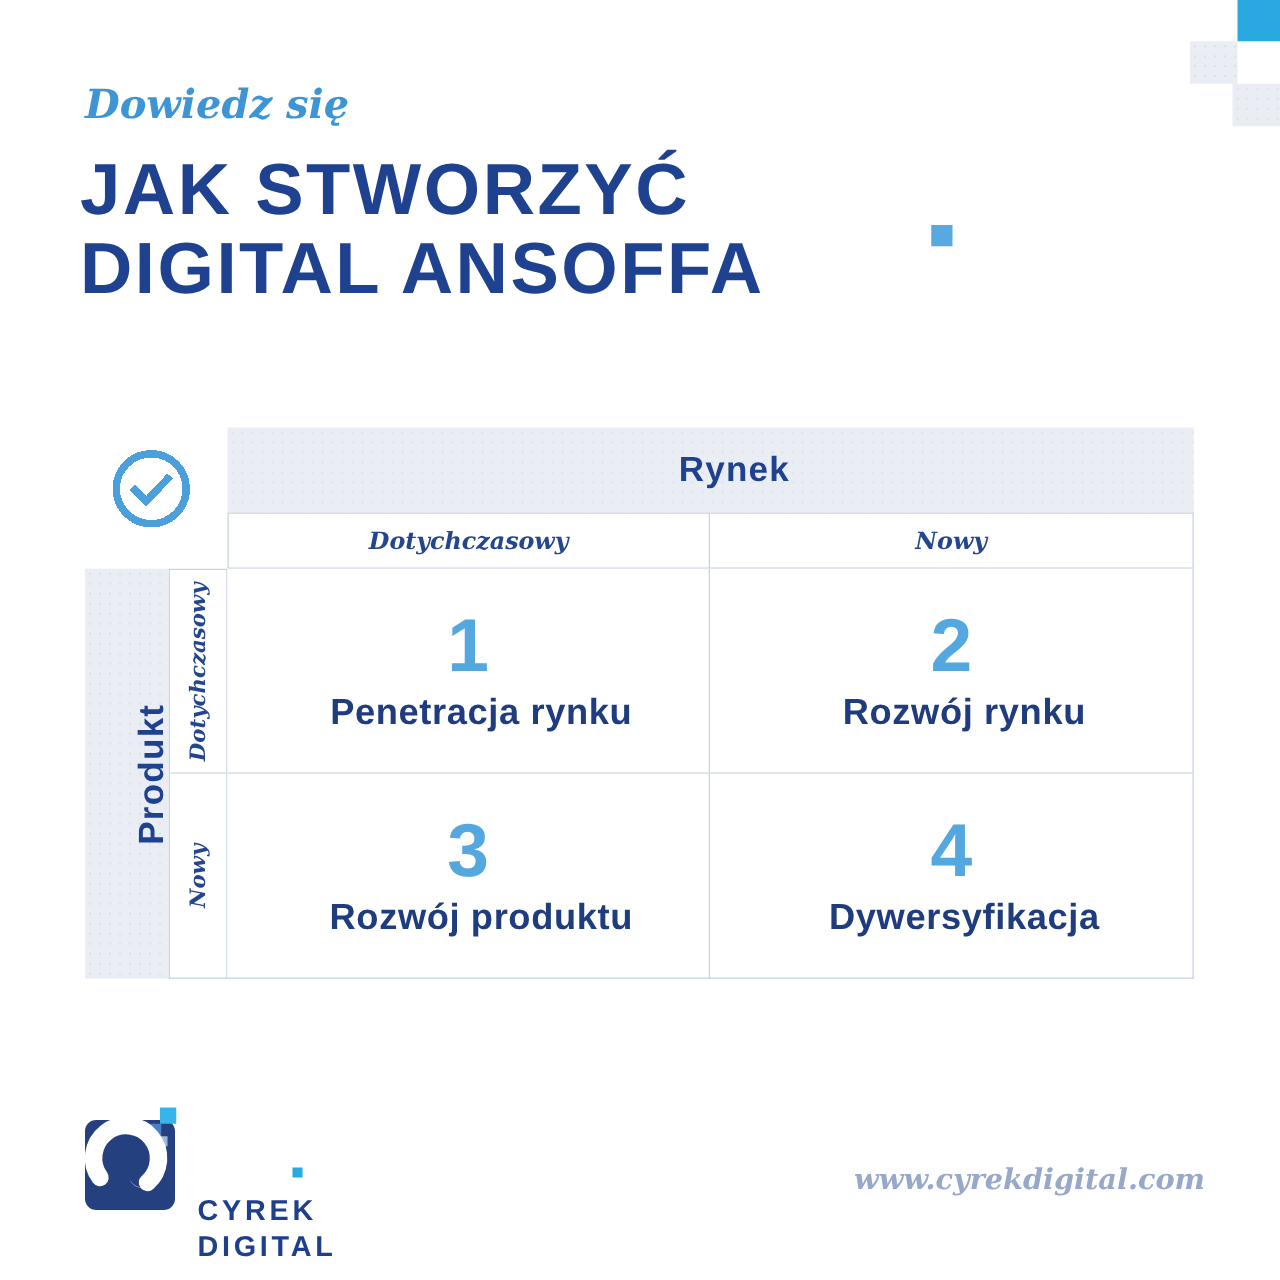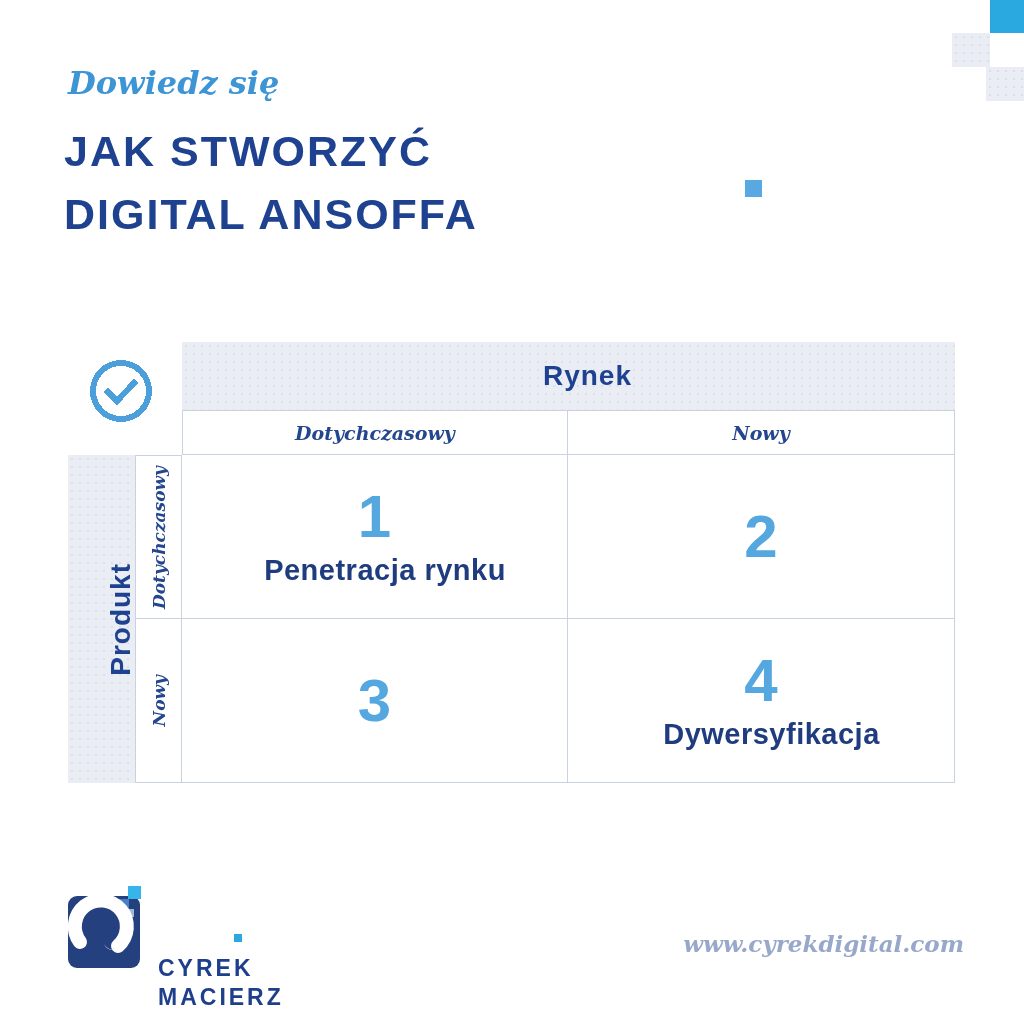--- a/index.html
+++ b/index.html
@@ -32,21 +32,21 @@
   .sq-g2{top:67px;right:0;width:34px;height:34px;}
 
   
   .eyebrow{
     position:absolute;left:68px;top:64px;
     font-family:"DejaVu Serif","Liberation Serif",serif;
     font-style:italic;font-weight:bold;font-size:32px;color:var(--serif-blue);
   }
   .title{
     position:absolute;left:64px;top:120px;
-    font-size:43px;line-height:63px;font-weight:800;
+    font-size:58px;line-height:63px;font-weight:800;
     letter-spacing:2px;color:var(--navy);
   }
   .title-pixel{
     position:absolute;left:745px;top:180px;width:17px;height:17px;
     background:#58A9E2;
   }
 
   
   .matrix{
     position:absolute;left:68px;top:342px;width:887px;height:441px;
@@ -156,41 +156,43 @@
     <div class="rowhead rh-2">
       <span class="vert">Nowy</span>
     </div>
 
     <div class="cell cell-1">
       <div class="num">1</div>
       <div class="lbl">Penetracja rynku</div>
     </div>
     <div class="cell cell-2">
       <div class="num">2</div>
+      <div class="lbl">Rozwój rynku</div>
     </div>
     <div class="cell cell-3">
       <div class="num">3</div>
+      <div class="lbl">Rozwój produktu</div>
     </div>
     <div class="cell cell-4">
       <div class="num">4</div>
       <div class="lbl">Dywersyfikacja</div>
     </div>
   </div>
 
   <svg class="check-icon" viewBox="0 0 66 66" shape-rendering="crispEdges">
     <circle cx="33" cy="33" r="28" fill="none" stroke="#4BA0DC" stroke-width="6"></circle>
     <polyline points="20,34 29,43 46,25" fill="none" stroke="#4BA0DC" stroke-width="6" stroke-linecap="square"></polyline>
   </svg>
 
   <svg class="logo-mark" viewBox="0 0 80 86">
     <rect x="2" y="12" width="72" height="72" rx="9" fill="#24407E"></rect>
     <rect x="62" y="2" width="13" height="13" fill="#35B5E9"></rect>
     <rect x="53" y="15" width="10" height="10" fill="#4A7FC4"></rect>
     <rect x="60" y="25" width="8" height="8" fill="#9DB9DC"></rect>
     <path d="M14 58 A 26 26 0 1 1 52 62" fill="none" stroke="#ffffff" stroke-width="14" stroke-linecap="round"></path>
     <path d="M38 60 a 10 9 0 0 0 16 4 a 11 11 0 0 1 -16 -4 z" fill="#ffffff"></path>
   </svg>
-  <div class="logo-text"><span>CYREK</span><br><span>MACIERZ</span></div>
+  <div class="logo-text"><span>CYREK</span><br><span>DIGITAL</span></div>
   <div class="logo-cursor"></div>
 
   <div class="site-url">www.cyrekdigital.com</div>
 
 </div>
 
 </body></html>

